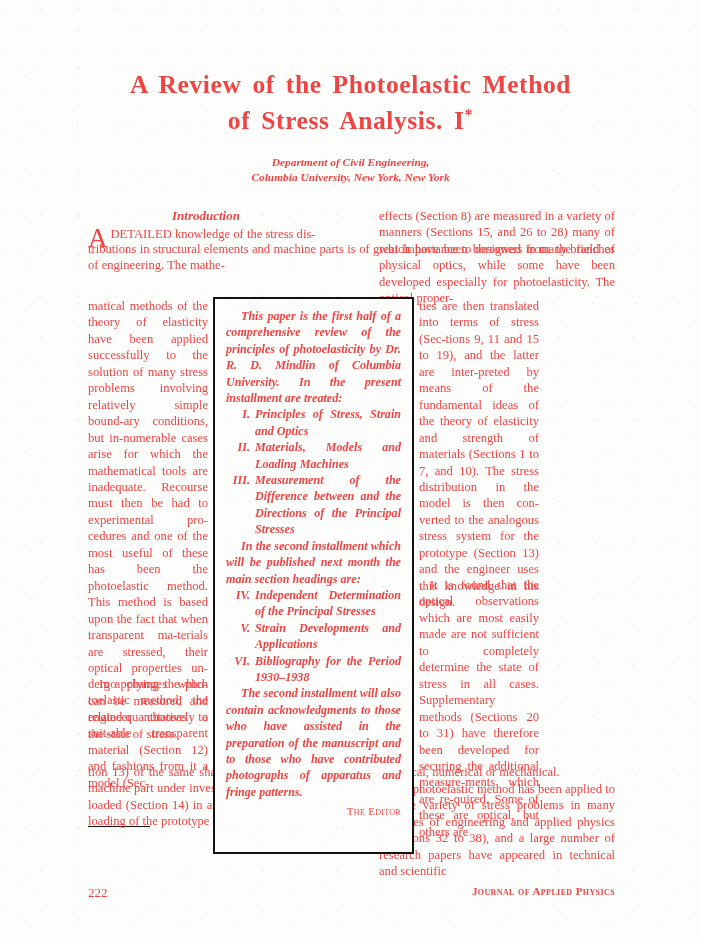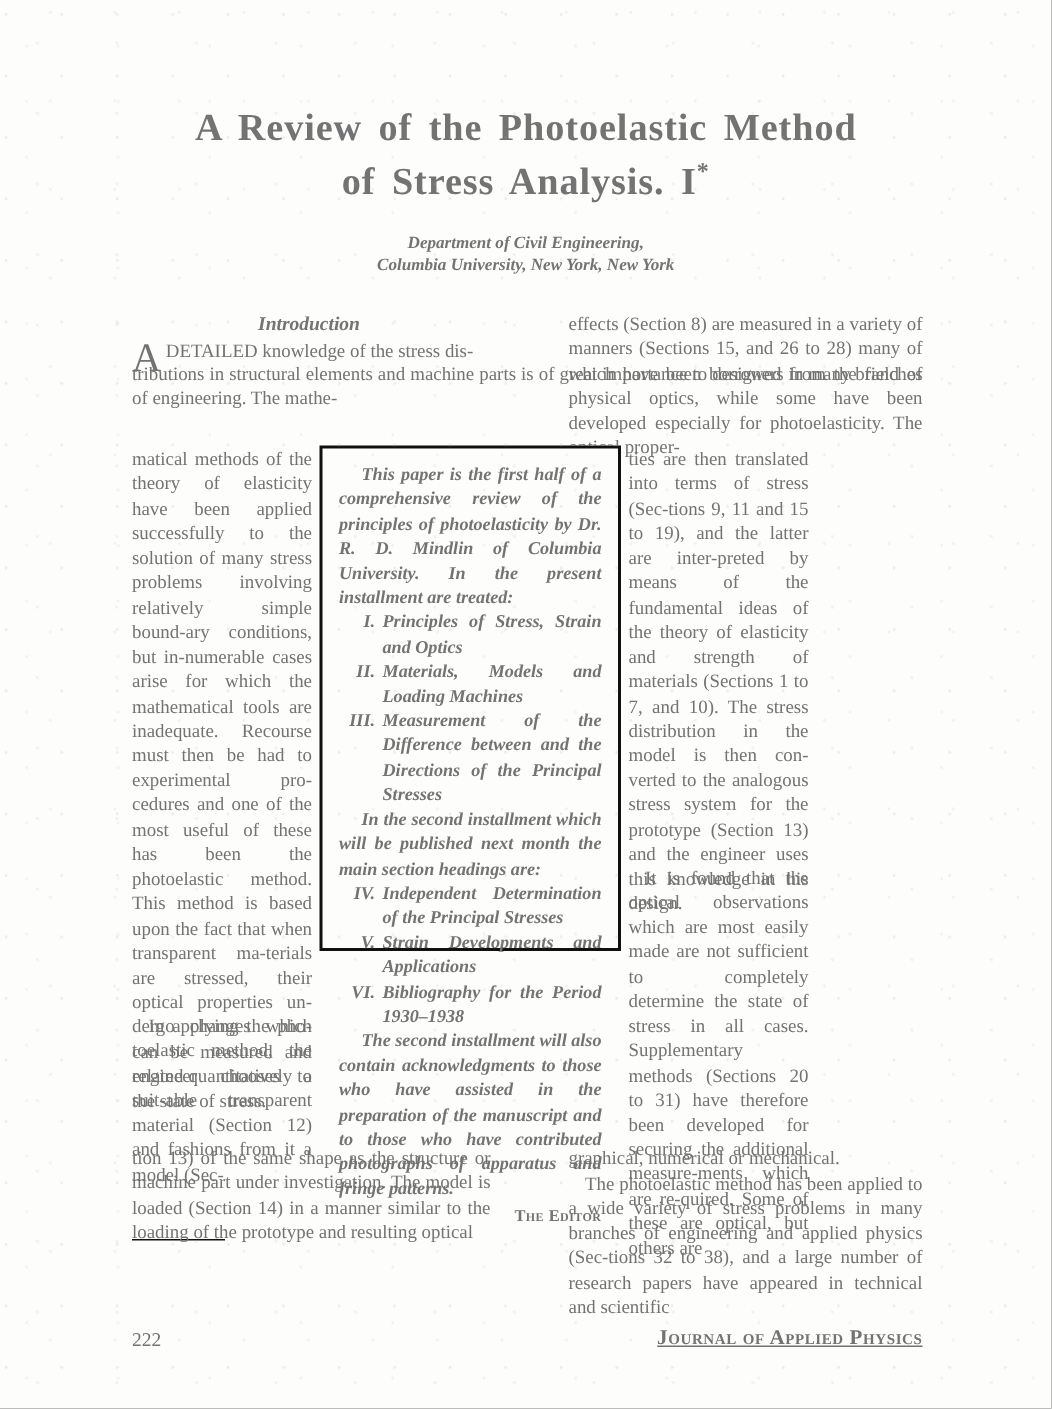--- a/index.html
+++ b/index.html
@@ -7,21 +7,21 @@
     padding: 0;
     background: #8a8a8a;
   }
   .page {
     position: relative;
     width: 701px;
     height: 939px;
     background: #fdfdfb;
     overflow: hidden;
     font-family: "Liberation Serif", "DejaVu Serif", serif;
-    color: #737373;
+    color: #ef4444;
     box-sizing: border-box;
   }
   
   .page::before {
     content: "";
     position: absolute;
     inset: 0;
     pointer-events: none;
     background-image:
       radial-gradient(circle at 11% 23%, rgba(190,160,200,.25) 0 1px, transparent 1px),
@@ -112,21 +112,21 @@
     padding: 1px 3px 0 0;
     font-weight: normal;
   }
 
   
   .editor-box {
     position: absolute;
     left: 213px;
     top: 297px;
     width: 201px;
-    height: 337px;
+    height: 557px;
     border: 2.2px solid #111;
     background: #fdfdfb;
     box-sizing: border-box;
     z-index: 10;
     padding: 9px 11px 6px 11px;
     font-style: italic;
     font-weight: bold;
     font-size: 12.1px;
     line-height: 16.4px;
     text-align: justify;
@@ -149,21 +149,21 @@
     box-sizing: border-box;
   }
   .editor-box ol.roman li .txt {
     flex: 1 1 auto;
     text-align: justify;
   }
   .editor-sig {
     text-align: right;
     font-style: normal;
     font-variant: small-caps;
-    font-weight: bold;
+    font-weight: normal;
     font-size: 11px;
     letter-spacing: .3px;
     margin-top: 3px;
   }
 
   .footnote-rule {
     position: absolute;
     left: 88px;
     top: 826px;
     width: 62px;
@@ -183,25 +183,24 @@
   .pagenum {
     position: absolute;
     left: 88px;
     top: 885px;
     font-size: 13px;
   }
   .journal {
     position: absolute;
     right: 86px;
     top: 885px;
-    font-size: 14px;
+    font-size: 11px;
     font-weight: bold;
     font-variant: small-caps;
     letter-spacing: .4px;
-    text-decoration: underline;
   }
 </style>
 </head>
 <body>
 
 <div class="page">
 
   <h1 class="title">
     <span>A Review of the Photoelastic Method</span>
     <span class="l2">

